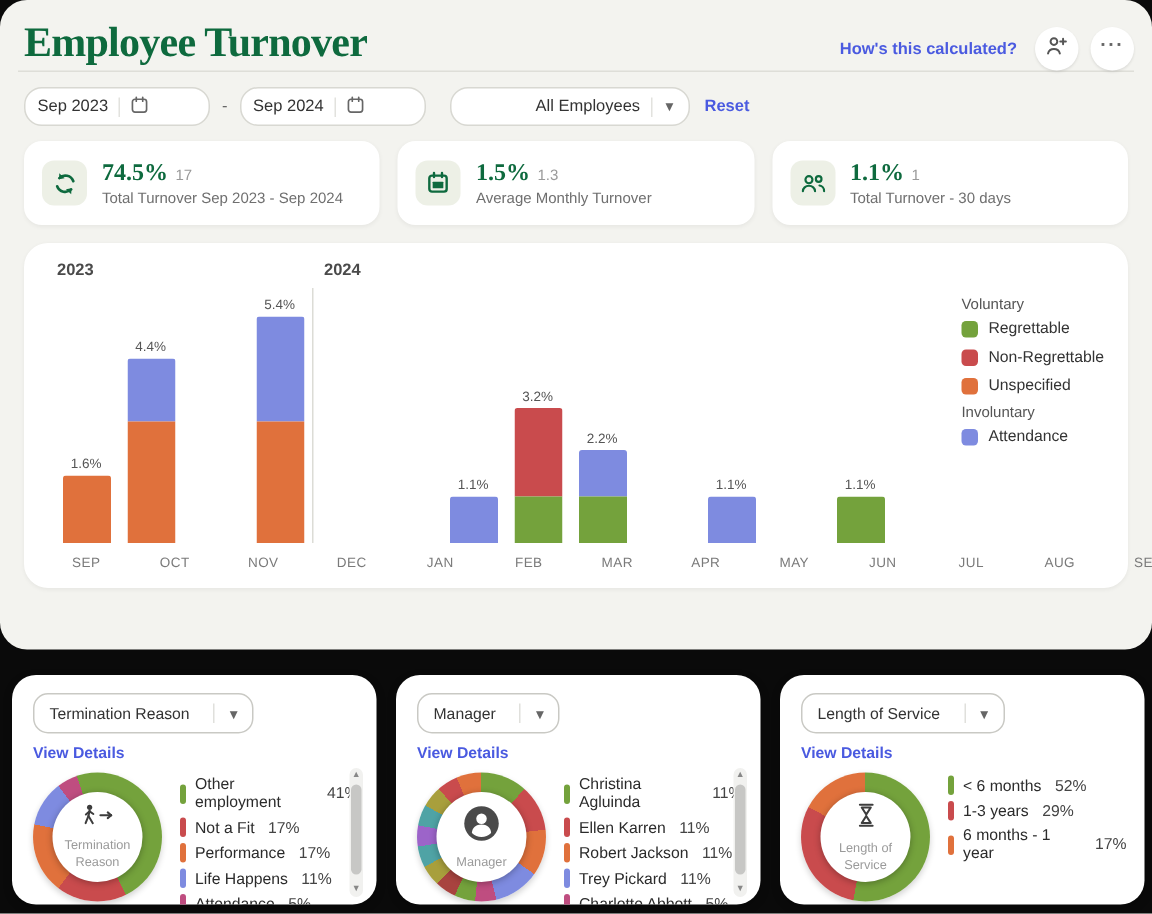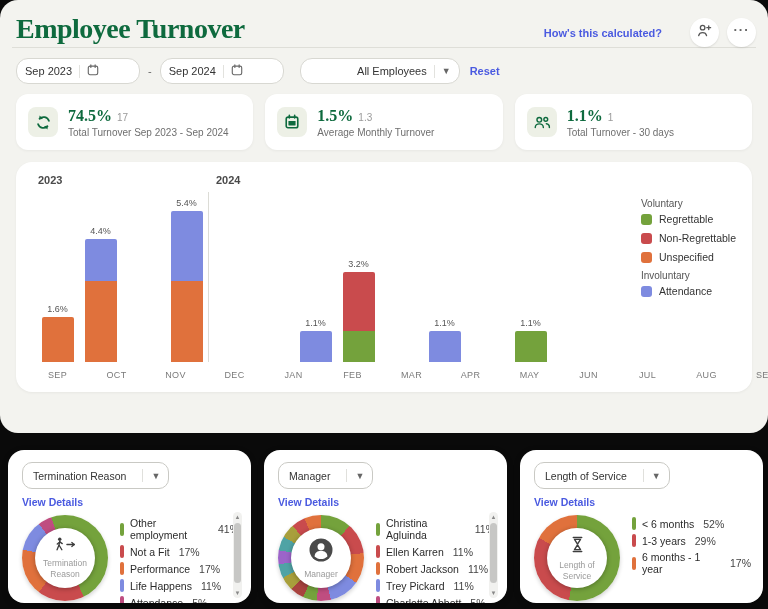--- a/index.html
+++ b/index.html
@@ -7,21 +7,21 @@
     width:768px;height:609px;position:relative;overflow:hidden;
     background:#0a0a0a;
     font-family:"Liberation Sans", sans-serif;
     -webkit-font-smoothing:antialiased;
   }
   
   .panel{position:absolute;left:0;top:0;width:768px;height:433px;background:#f3f3ef;border-radius:18px;}
   .hdr{display:flex;justify-content:space-between;align-items:flex-start;padding:14px 12px 0 16px;}
   .title{font-family:"Liberation Serif", serif;font-weight:bold;font-size:28px;color:#0e6a3e;letter-spacing:-0.5px;line-height:1.1;}
   .hdr-right{display:flex;align-items:center;gap:8px;margin-top:4px;}
-  .help-link{font-size:11px;font-weight:bold;color:#4a5ae0;cursor:pointer;margin-right:20px;}
+  .help-link{font-size:11px;font-weight:bold;color:#4a5ae0;cursor:pointer;margin-right:4px;}
   .circle-btn{width:29px;height:29px;border-radius:50%;background:#fff;box-shadow:0 1px 2px rgba(0,0,0,.10);display:flex;align-items:center;justify-content:center;cursor:pointer;}
   .ellipsis{color:#666;font-size:13px;font-weight:bold;letter-spacing:1px;line-height:1;padding-bottom:6px;}
   
   .tabs{display:flex;gap:26px;margin:16px 16px 0 16px;}
   .tab{font-size:12px;padding-bottom:9px;cursor:pointer;}
   .tab.active{color:#157a47;font-weight:bold;border-bottom:3px solid #157a47;}
   .tab.inactive{color:#2e2e2e;}
   .tabs-divider{height:1px;background:#deded8;margin:0 12px;}
   
   .filters{display:flex;align-items:center;gap:8px;margin:10px 16px 0 16px;}
@@ -231,20 +231,27 @@
             </div>
           </div>
           <div class="col">
             <div class="bar-label">3.2%</div>
             <div class="stack">
               <div style="height: 30.8px; background: rgb(116, 162, 60);"></div>
               <div style="height: 58.8px; background: rgb(201, 75, 77);"></div>
             </div>
           </div>
           <div class="col">
+            <div class="bar-label">2.2%</div>
+            <div class="stack">
+              <div style="height: 30.8px; background: rgb(116, 162, 60);"></div>
+              <div style="height: 30.8px; background: rgb(126, 139, 224);"></div>
+            </div>
+          </div>
+          <div class="col">
             <div class="stack"></div>
           </div>
           <div class="col">
             <div class="bar-label">1.1%</div>
             <div class="stack">
               <div style="height: 30.8px; background: rgb(126, 139, 224);"></div>
             </div>
           </div>
           <div class="col">
             <div class="stack"></div>

